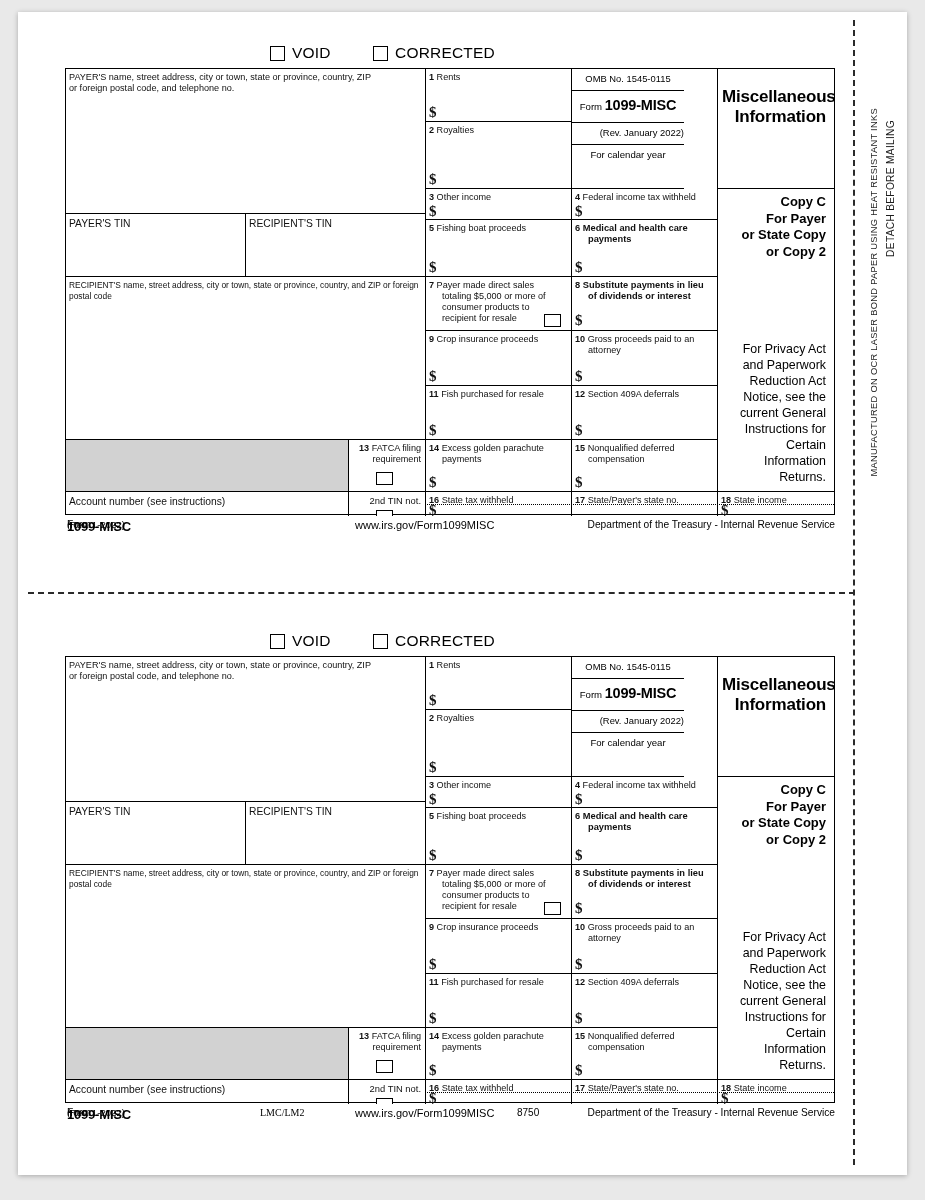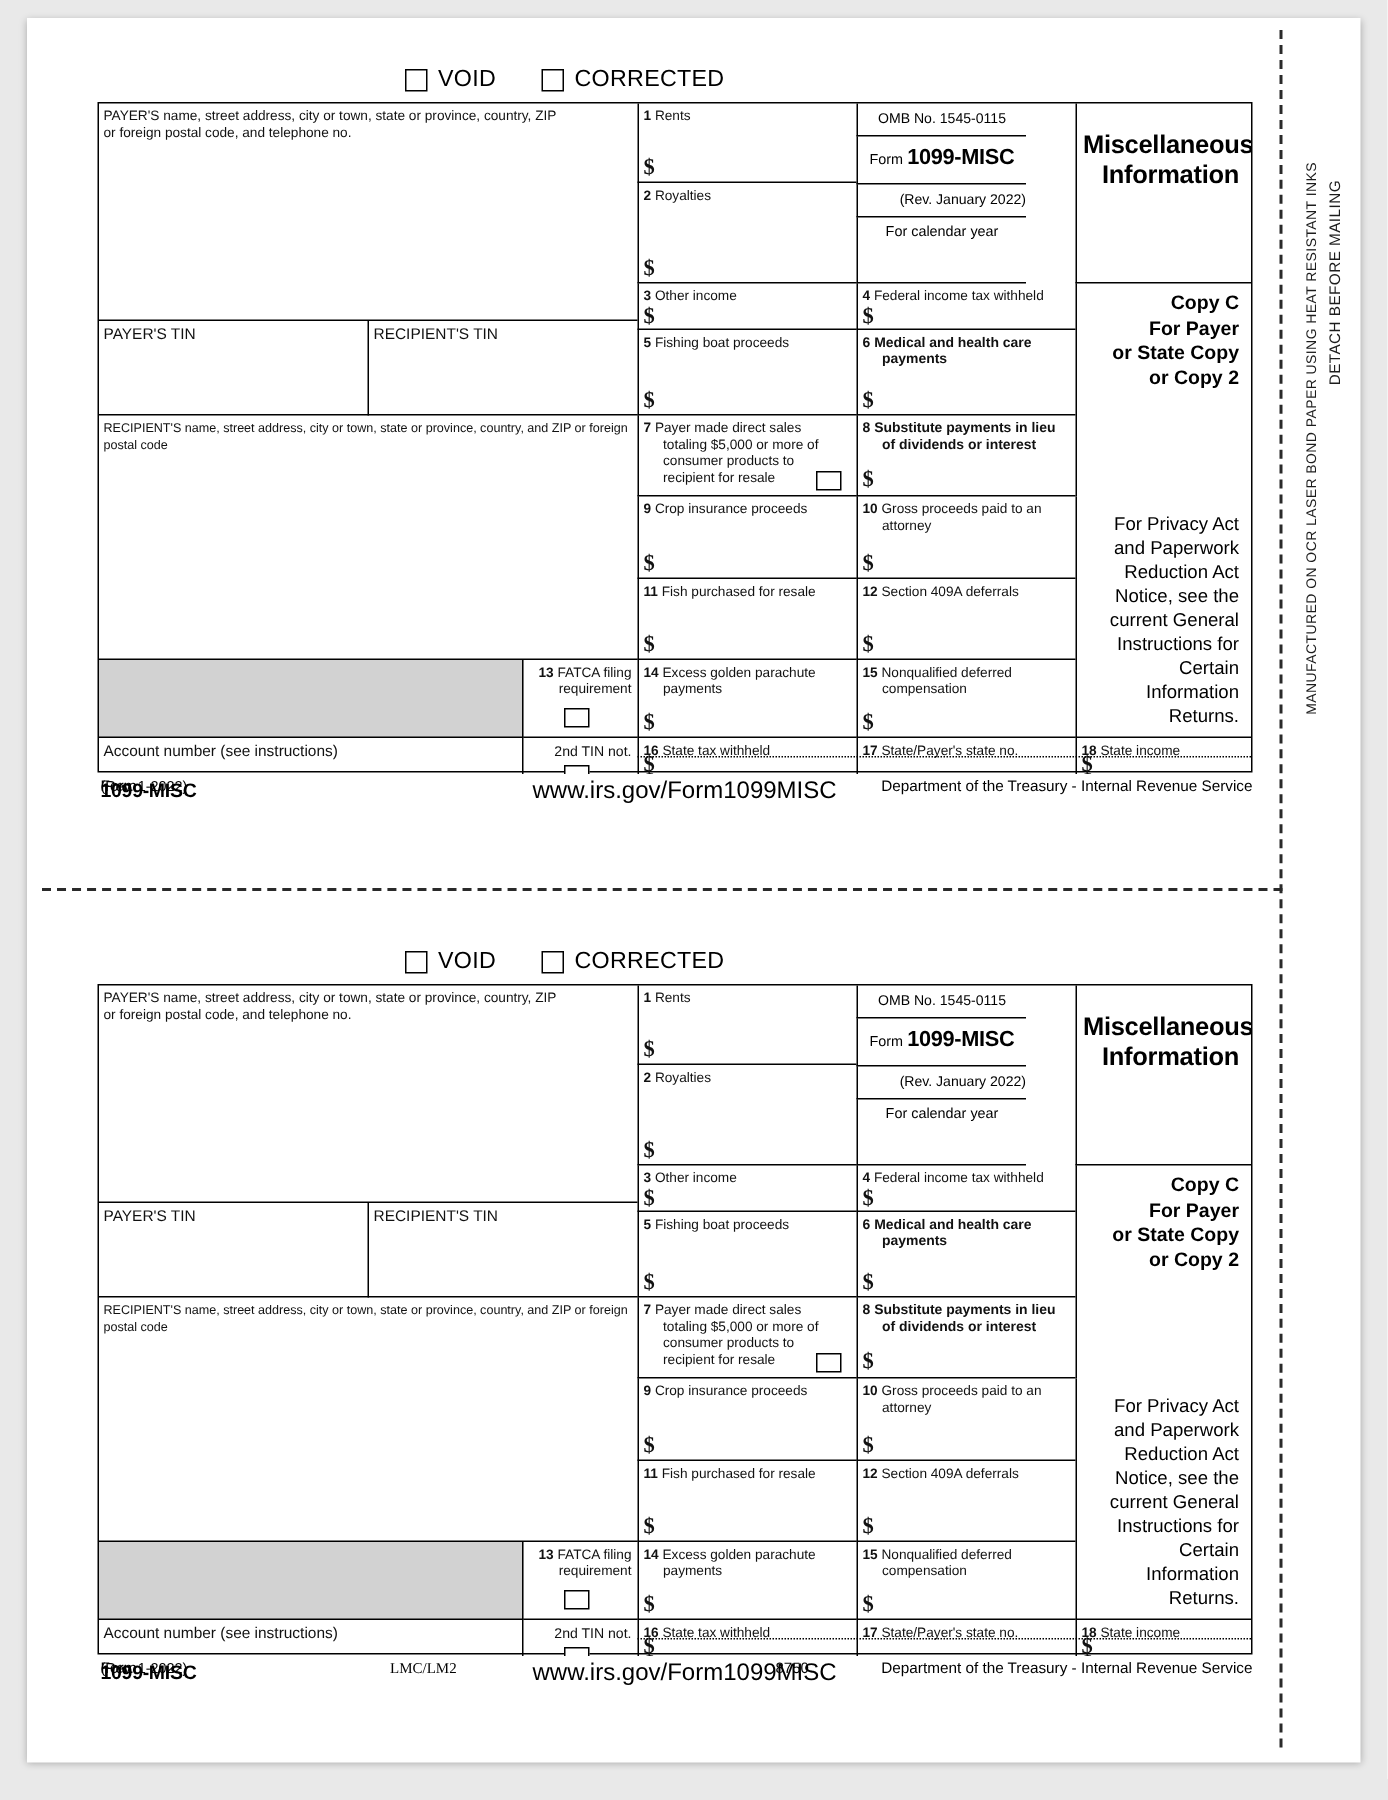--- a/index.html
+++ b/index.html
@@ -52,21 +52,21 @@
 
   
   .form { position: absolute; left: 47px; width: 770px; }
   .form.f1 { top: 30px; }
   .form.f2 { top: 618px; }
 
   
   .chkrow { position: relative; height: 26px; }
   .chkwrap { position:absolute; display: flex; align-items: center; gap: 7px; }
   .chkwrap.void { left: 205px; top: 2px; }
-  .chkwrap.corr { left: 296px; top: 2px; text-align: center; }
+  .chkwrap.corr { left: 308px; top: 2px; text-align: center; }
   .cbox { width: 15px; height: 15px; border: 1.6px solid #000; background:#fff; display:inline-block; }
   .chklabel { font-size: 15.5px; letter-spacing: .2px; }
 
   
   .grid {
     position: relative;
     border: 1.4px solid #000;
     height: 447px;
     width: 770px;
     background:#fff;
@@ -124,21 +124,21 @@
   
   .footer {
     position: relative; width: 770px; height: 22px;
     font-size: 10px; padding-top: 4px;
   }
   .footer span { position: absolute; white-space: nowrap; }
   .f-form { left: 2px; font-size: 10.3px; }
   .f-form .bigname { font-size: 13px; font-weight: bold; letter-spacing:-.2px; }
   .f-form .rev { font-size: 9.6px; }
   .f-lmc { left: 195px; font-size: 10px; font-family: Liberation Serif, serif; }
-  .f-url { left: 290px; font-size: 16px; }
+  .f-url { left: 290px; font-size: 11px; }
   .f-code { left: 452px; font-size: 10px; }
   .f-dept { right: 0px; font-size: 10.2px; }
 </style>
 </head>
 <body>
 
 <div class="page">
 
   <div class="vdash"></div>
   <div class="hdash"></div>

